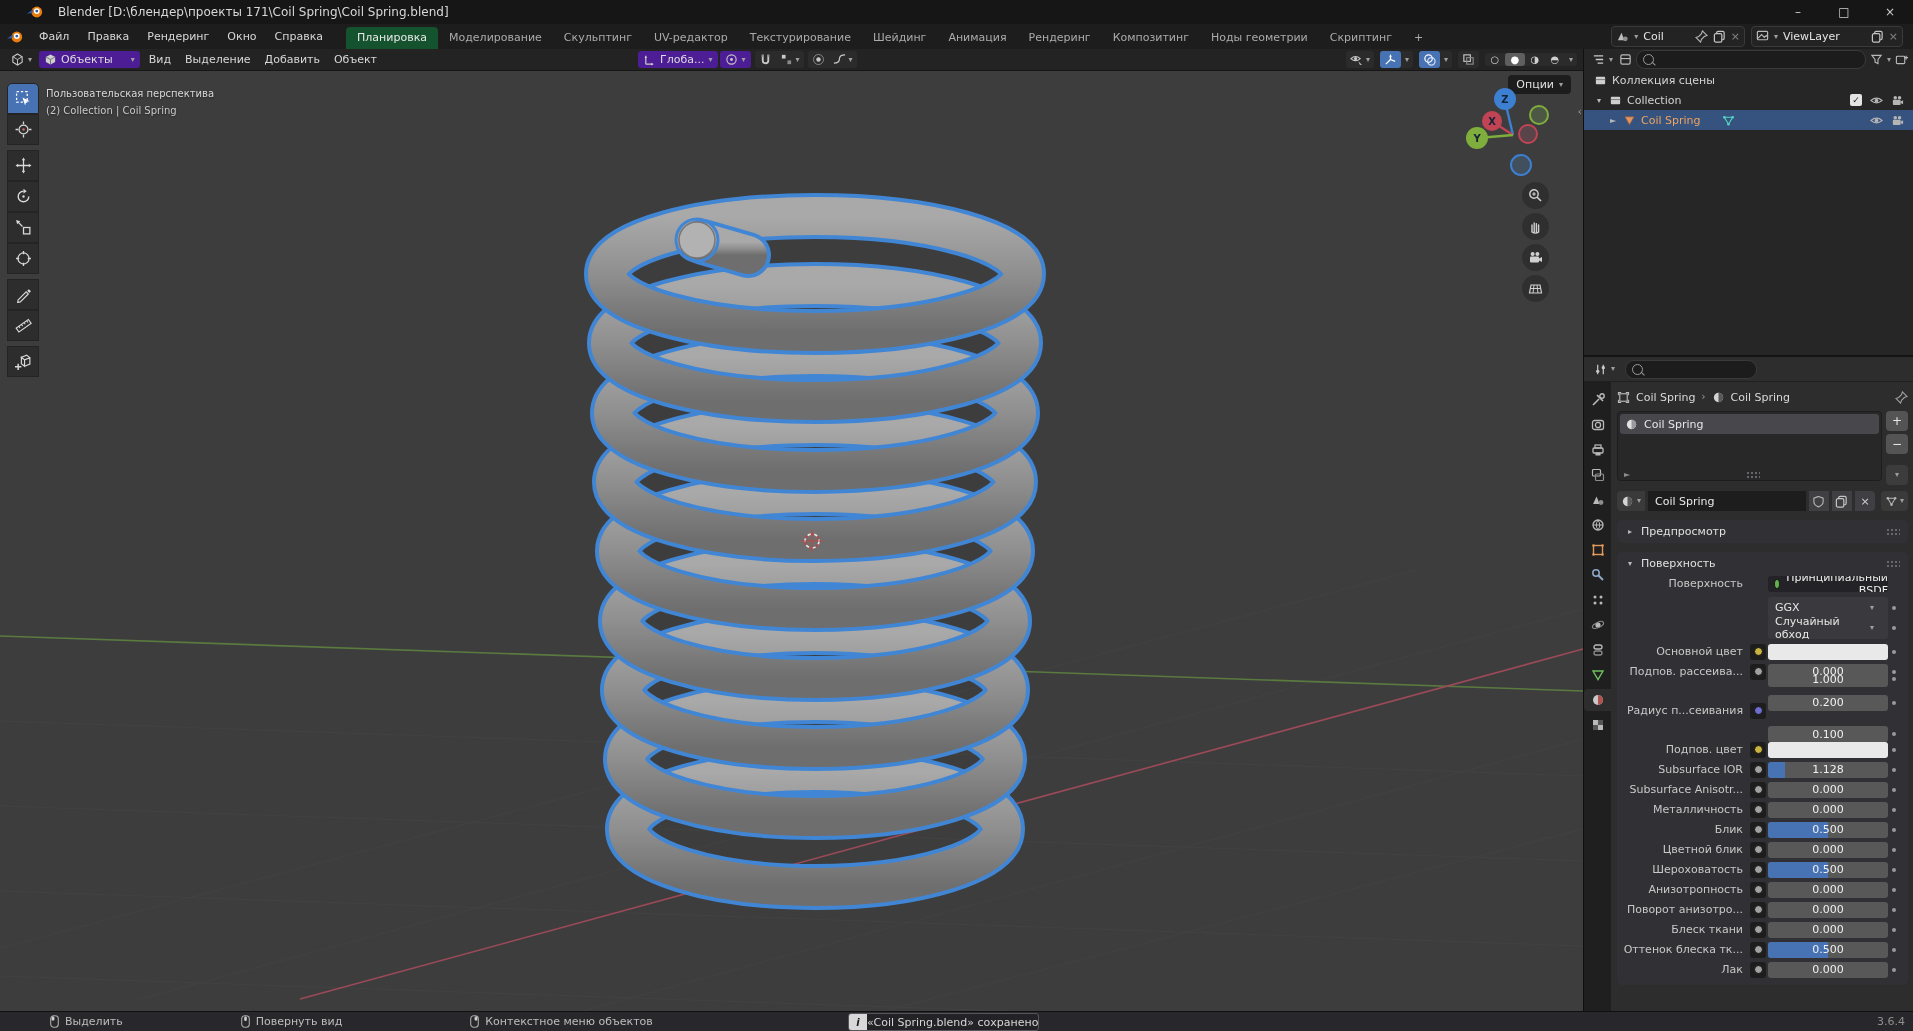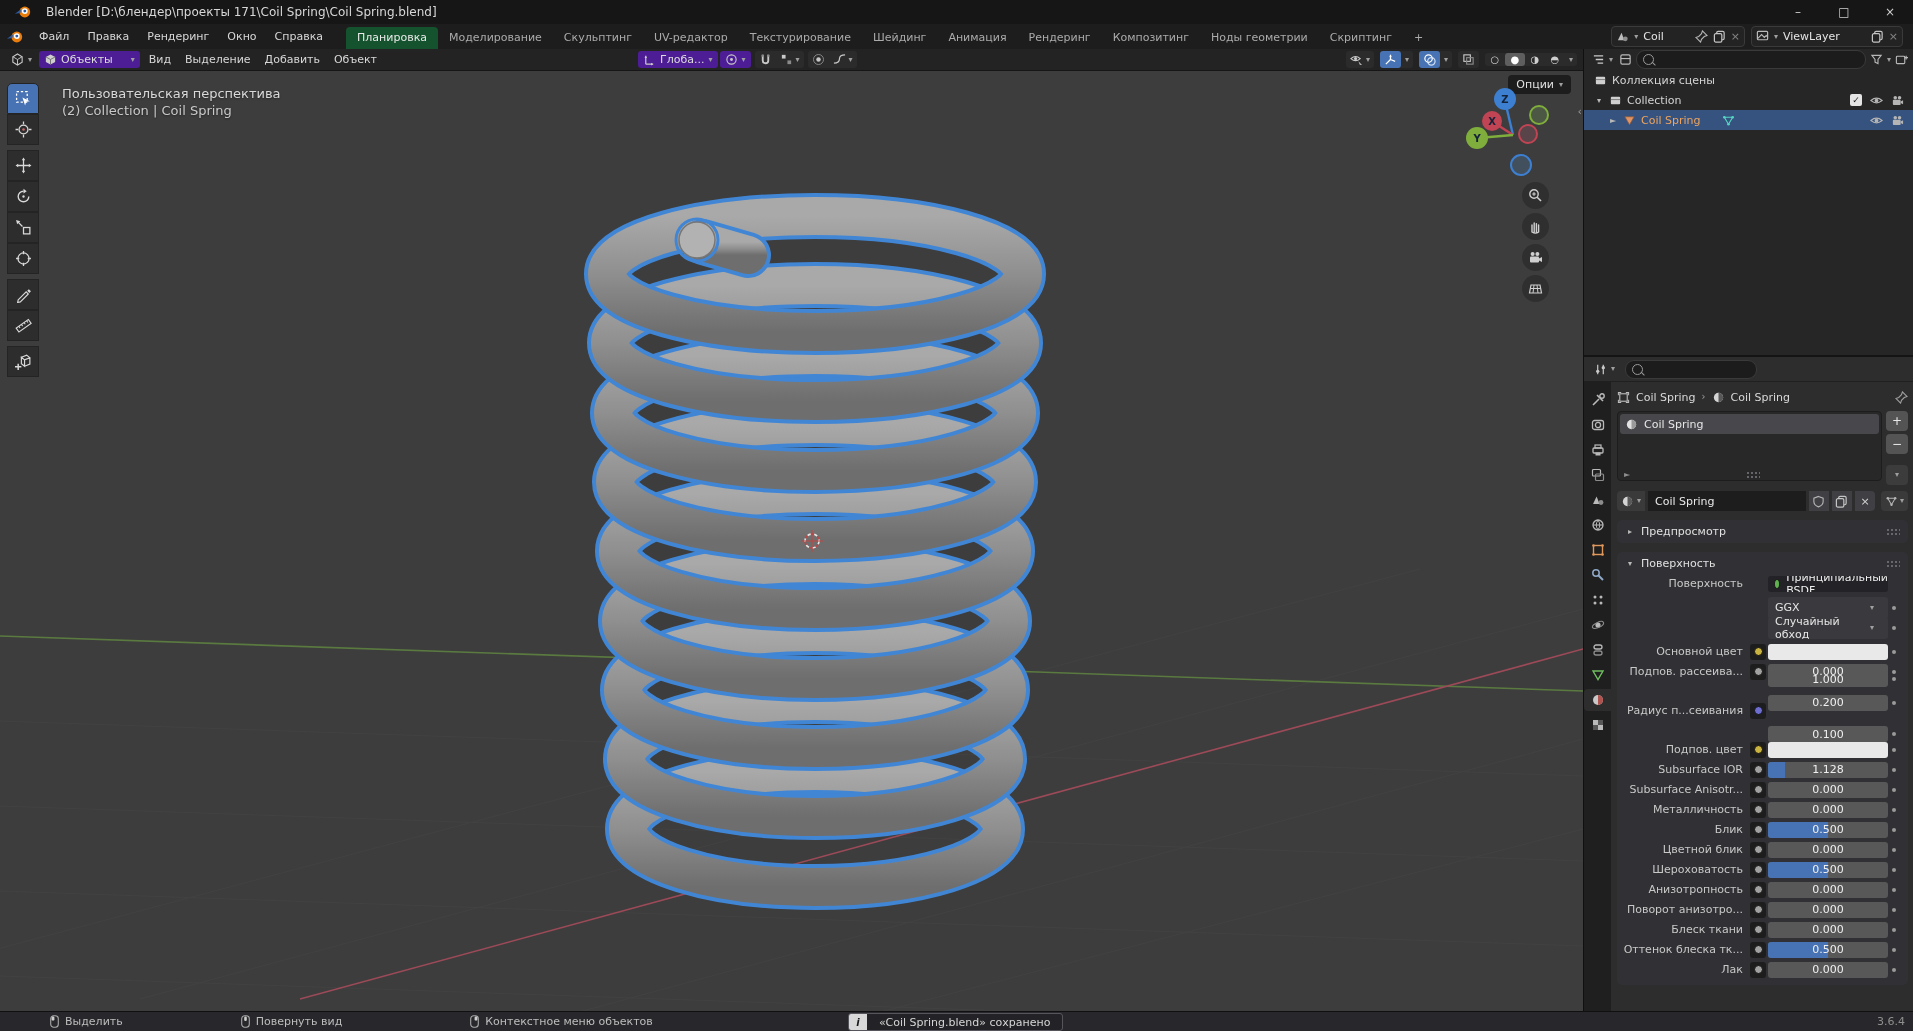--- a/index.html
+++ b/index.html
@@ -2,21 +2,21 @@
 <html><head>
 <meta charset="utf-8">
 <style>
   html,body{margin:0;padding:0;background:#141414;}
   body{width:1913px;height:1031px;position:relative;overflow:hidden;
        font-family:"DejaVu Sans","Liberation Sans",sans-serif;font-size:11px;color:#d2d2d2;
        -webkit-font-smoothing:antialiased;}
   .abs{position:absolute;}
   
   #titlebar{position:absolute;left:0;top:0;right:0;height:24px;background:#161616;
-            display:flex;align-items:center;gap:8px;padding-left:8px;color:#d8d8d8;font-size:12px;}
+            display:flex;align-items:center;gap:8px;padding-left:20px;color:#d8d8d8;font-size:12px;}
   #winctl{position:absolute;right:0;top:0;display:flex;height:24px;}
   .winbtn{width:46px;height:24px;display:flex;align-items:center;justify-content:center;color:#cfcfcf;font-size:12px;}
   
   #topbar{position:absolute;left:0;top:24px;right:0;height:25px;background:#1d1d1d;
           display:flex;align-items:center;border-bottom:1px solid #101010;}
   .blogo{width:18px;height:14px;margin:0 6px 0 6px;}
   .menu{padding:3px 9px;color:#d8d8d8;border-radius:3px;}
   #wtabs{display:flex;margin-left:14px;height:25px;align-items:flex-end;}
   .tab{padding:4px 11px 5px 11px;color:#ababab;border-radius:4px 4px 0 0;white-space:nowrap;}
   .tab.active{background:#14532d;color:#e9e9e9;}
@@ -34,21 +34,21 @@
   .hmenu{padding:2px 7px;color:#d8d8d8;}
   .chev{font-size:8px;color:#9f9f9f;line-height:1;}
   .hgroup{display:flex;align-items:center;background:#2b2b2b;border-radius:3px;margin-left:2px;}
   .hgroup .seg{padding:2px 4px;display:flex;align-items:center;gap:3px;}
   .seg.on{background:#4772b3;border-radius:3px;}
   .shadeseg{width:20px;text-align:center;padding:1px 0;font-size:10px;color:#cfcfcf;}
   .shadeseg.on{background:#5f5f5f;border-radius:3px;color:#ffffff;}
   #optbtn{position:absolute;top:26px;right:12px;background:rgba(24,24,24,.85);border-radius:4px;
           padding:3px 8px;display:flex;gap:5px;align-items:center;color:#e2e2e2;}
   #vp-collapse{position:absolute;top:56px;right:1px;color:#9a9a9a;font-size:11px;}
-  #vtext{position:absolute;left:46px;top:36px;line-height:17px;color:#d9d9d9;font-size:13px;text-shadow:0 1px 2px rgba(0,0,0,.4);margin-left:16px;}
+  #vtext{position:absolute;left:46px;top:36px;line-height:17px;color:#d9d9d9;font-size:10px;text-shadow:0 1px 2px rgba(0,0,0,.4);}
   #vtext .l2{color:#c9c9c9;}
   
   #vtool{position:absolute;left:7px;top:34px;display:flex;flex-direction:column;width:30px;}
   .tbtn{width:30px;height:29px;background:#2d2d2d;border:1px solid #242424;display:flex;align-items:center;justify-content:center;}
   .tbtn:first-child{border-radius:5px 5px 0 0;}
   .tbtn.active{background:#4772b3;}
   .tgap{height:5px;}
   .tbtn svg{width:17px;height:17px;}
   
   #gizmo{position:absolute;right:26px;top:36px;width:92px;height:92px;}
@@ -105,35 +105,35 @@
   .prow{display:flex;align-items:center;height:17px;margin:0 8px 3px 0;}
   .prow .lbl{flex:0 0 126px;text-align:right;color:#c8c8c8;padding-right:7px;white-space:nowrap;overflow:hidden;}
   .socket{flex:0 0 16px;height:16px;background:#1d1d1d;border-radius:3px;display:flex;align-items:center;justify-content:center;margin-right:2px;}
   .socket i{width:7px;height:7px;border-radius:50%;border:1px solid #111;display:block;}
   .pfield{flex:1;position:relative;height:16px;background:#585858;border-radius:3px;overflow:hidden;
           display:flex;align-items:center;justify-content:center;color:#f0f0f0;}
   .pfield .fill{position:absolute;left:0;top:0;bottom:0;background:#4772b3;}
   .pfield .txt{position:relative;z-index:1;}
   .pfield.menu{background:#3a3a3e;justify-content:flex-start;padding-left:7px;color:#e6e6e6;}
   .pfield.menu .chev{margin-left:auto;margin-right:5px;}
-  .pfield.dark{background:#232327;justify-content:flex-start;padding-left:6px;gap:6px;}
+  .pfield.dark{background:#232327;justify-content:flex-start;padding-left:6px;gap:6px;text-align:right;}
   .pfield.swatch{background:#e9e9e9;}
   .anim-dot{flex:0 0 12px;display:flex;justify-content:center;}
   .anim-dot i{width:4px;height:4px;border-radius:50%;background:#9a9a9a;display:block;}
   .col3{flex:1;display:flex;flex-direction:column;gap:2px;}
   .greendot{width:8px;height:8px;border-radius:50%;background:#5fb24e;border:1px solid #1c1c1c;}
   
   #statusbar{position:absolute;left:0;bottom:0;right:0;height:19px;background:#28282c;border-top:1px solid #101010;
              display:flex;align-items:center;color:#bdbdbd;font-size:11px;}
   .hint{display:flex;align-items:center;gap:6px;}
   #sb-msg{position:absolute;left:848px;top:1px;display:flex;align-items:center;gap:0;height:16px;
           border:1px solid #55555c;border-radius:3px;background:#232327;overflow:hidden;}
   #sb-msg .ibox{width:18px;height:16px;background:#d8d8d8;color:#19191c;font-weight:bold;font-style:italic;
                display:flex;align-items:center;justify-content:center;font-size:10px;}
-  #sb-msg .mtxt{padding:0 12px;color:#d6d6d6;}
+  #sb-msg .mtxt{padding:0 0;color:#d6d6d6;}
   #sb-ver{margin-left:auto;padding-right:8px;color:#8f8f8f;}
   svg{display:block;}
 </style>
 </head>
 <body>
 
 <div id="titlebar">
   <svg class="blogo" viewBox="0 0 20 14">
     <circle cx="12" cy="7" r="6" fill="#e87d0d"></circle>
       <circle cx="12" cy="6" r="3.2" fill="#ffffff"></circle>

